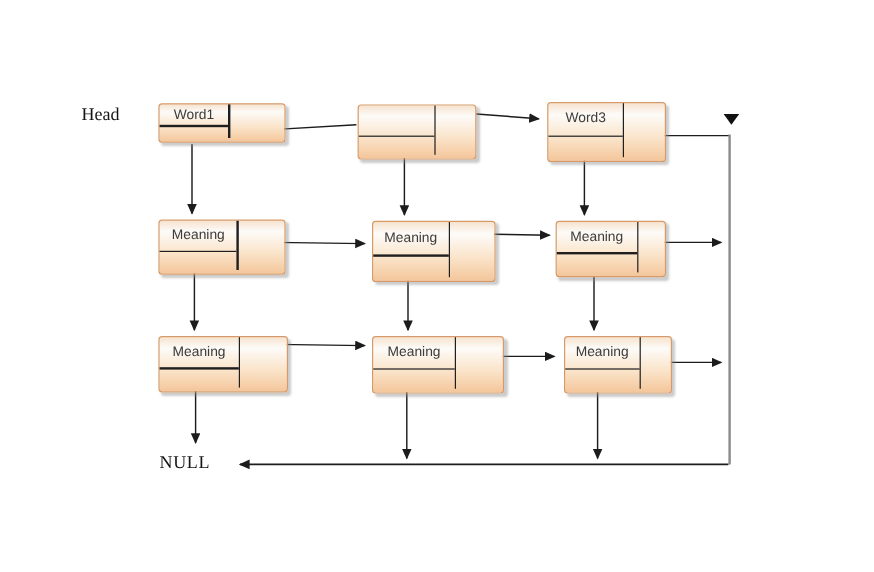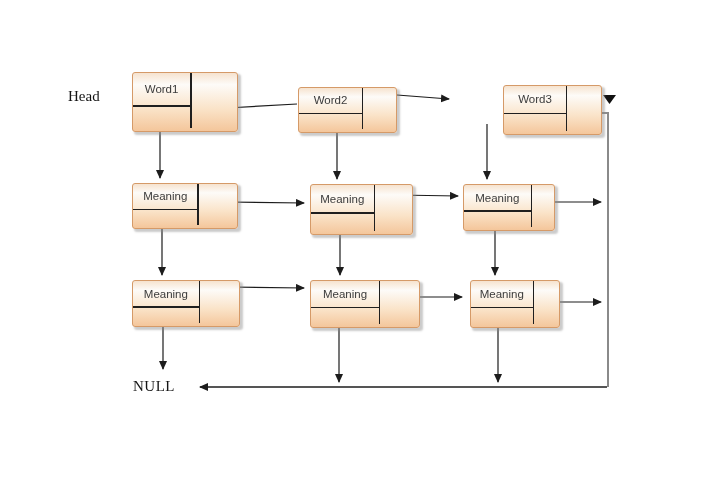--- a/index.html
+++ b/index.html
@@ -18,23 +18,23 @@
     box-shadow:2.5px 2.5px 2px rgba(140,140,140,.45);
     box-sizing:border-box;
   }
   .node .vdiv{position:absolute;top:0;bottom:3px;left:var(--vd);width:1.4px;background:#1f1f1f;}
   .node .hdiv{position:absolute;left:0;top:56%;width:var(--vd);height:1.4px;background:#1f1f1f;}
   .node .cell-label{
     position:absolute;left:0;top:0;width:var(--vd);height:56%;
     display:flex;align-items:center;justify-content:center;
     font-size:11.5px;color:#3c3c3c;white-space:nowrap;
   }
-  .n00{left:132px;top:72px;width:106px;height:60px;padding-left:48px;--vd:55%;}
+  .n00{left:132px;top:86px;width:106px;height:33px;padding-left:48px;--vd:55%;}
   .n01{left:298px;top:87px;width:99px;height:46px;--vd:65%;}
-  .n02{left:456px;top:85px;width:99px;height:50px;margin-left:47px;--vd:64%;}
+  .n02{left:456px;top:85px;width:99px;height:50px;--vd:64%;}
   .n10{left:132px;top:183px;width:106px;height:46px;--vd:62%;}
   .n11{left:310px;top:184px;width:103px;height:51px;--vd:62%;}
   .n12{left:463px;top:184px;width:92px;height:47px;--vd:74%;}
   .n20{left:132px;top:280px;width:108px;height:47px;--vd:62%;}
   .n21{left:310px;top:280px;width:110px;height:48px;--vd:63%;}
   .n22{left:470px;top:280px;width:90px;height:48px;--vd:70%;}
 
   .free-label{
     position:absolute;
     font-family:"Liberation Serif",serif;
@@ -86,21 +86,20 @@
 
   <div class="free-label head-label">Head</div>
   <div class="free-label null-label">NULL</div>
 
   <div class="node n00">
     <span class="cell-label">Word1</span>
     <span class="vdiv"></span>
     <span class="hdiv"></span>
   </div>
   <div class="node n01">
-    <span class="cell-label">Word2</span>
     <span class="vdiv"></span>
     <span class="hdiv"></span>
   </div>
   <div class="node n02">
     <span class="cell-label">Word3</span>
     <span class="vdiv"></span>
     <span class="hdiv"></span>
   </div>
   <div class="node n10">
     <span class="cell-label">Meaning</span>

